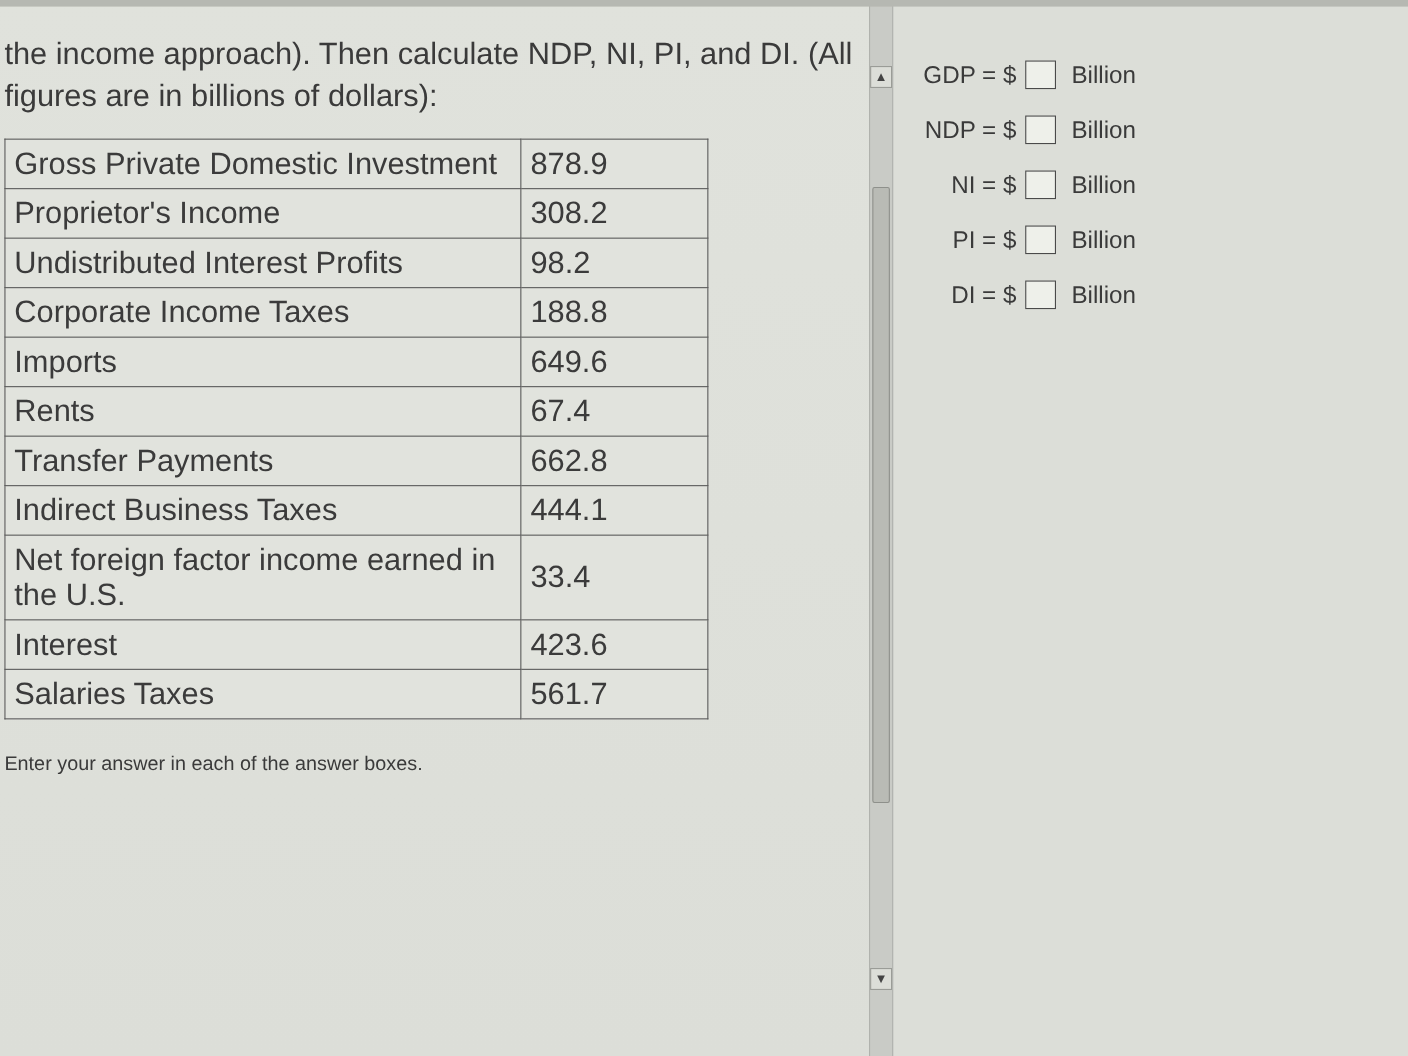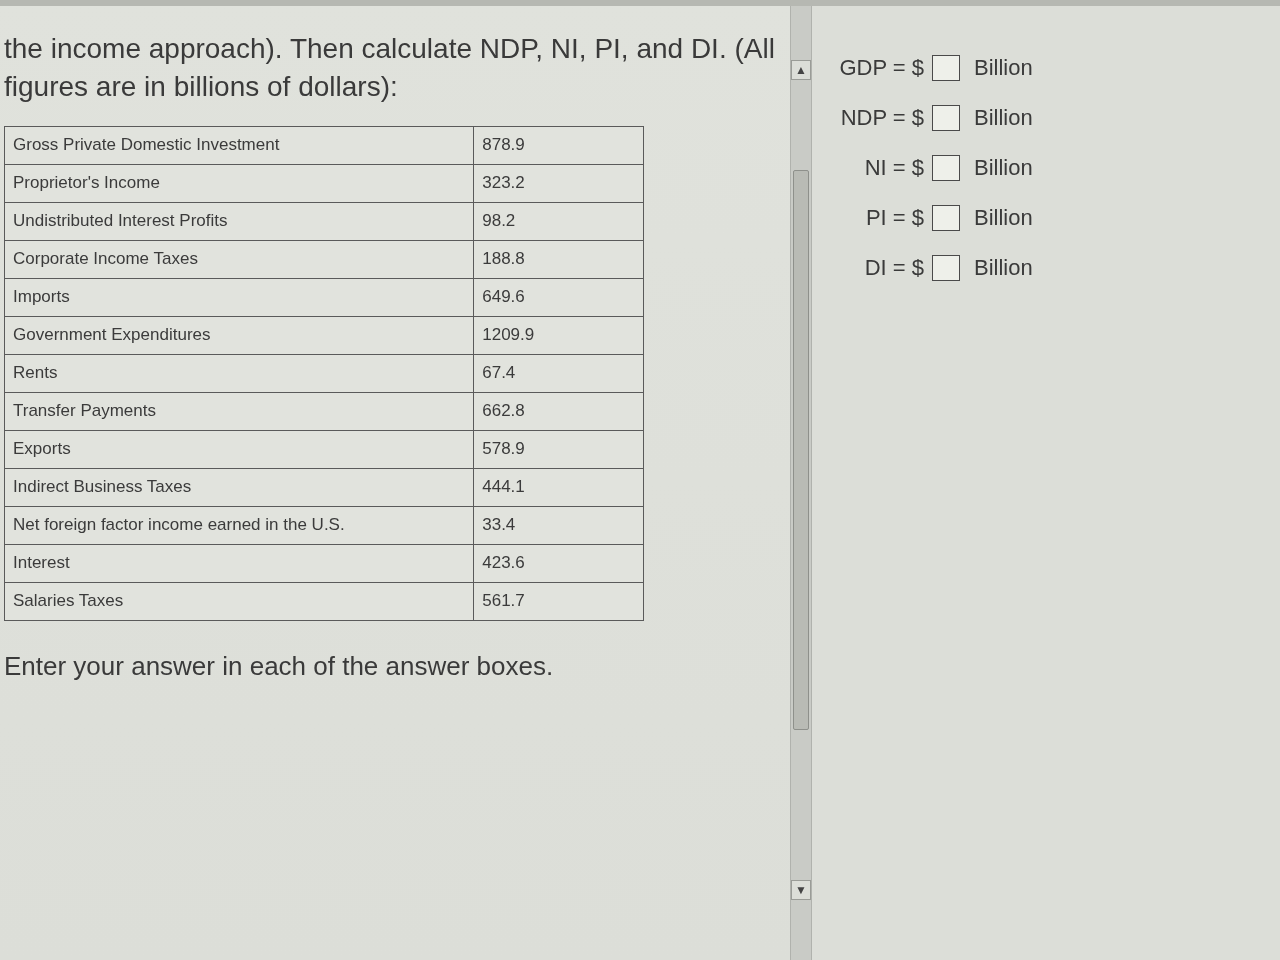--- a/index.html
+++ b/index.html
@@ -28,29 +28,29 @@
     padding: 30px 0 20px 0;
   }
   table.data {
     border-collapse: collapse;
     width: 640px;
     background: #e4e6e0;
   }
   table.data td {
     border: 1px solid #5a5a5a;
     padding: 6px 8px;
-    font-size: 17px;
+    font-size: 28px;
     color: #3b3b3b;
     background: #e1e3dd;
     height: 38px;
   }
   table.data td.lbl { width: 470px; }
   table.data td.val { width: 170px; }
   .footer-note {
-    font-size: 26px;
+    font-size: 18px;
     color: #3a3a3a;
     padding-top: 30px;
   }
   .scroll-gutter {
     flex: 0 0 22px;
     background: #c9cbc6;
     position: relative;
     border-left: 1px solid #b0b2ad;
     border-right: 1px solid #b0b2ad;
   }
@@ -114,49 +114,41 @@
     <div class="prompt-text">the income approach). Then calculate NDP, NI, PI, and DI. (All figures are in billions of dollars):</div>
 
     <table class="data">
       <tbody>
         <tr>
             <td class="lbl">Gross Private Domestic Investment</td>
             <td class="val">878.9</td>
           </tr>
         <tr>
             <td class="lbl">Proprietor's Income</td>
-            <td class="val">323.2</td>
+            <td class="val">308.2</td>
           </tr>
         <tr>
             <td class="lbl">Undistributed Interest Profits</td>
             <td class="val">98.2</td>
           </tr>
         <tr>
             <td class="lbl">Corporate Income Taxes</td>
             <td class="val">188.8</td>
           </tr>
         <tr>
             <td class="lbl">Imports</td>
             <td class="val">649.6</td>
           </tr>
         <tr>
-            <td class="lbl">Government Expenditures</td>
-            <td class="val">1209.9</td>
-          </tr>
-        <tr>
             <td class="lbl">Rents</td>
             <td class="val">67.4</td>
           </tr>
         <tr>
             <td class="lbl">Transfer Payments</td>
             <td class="val">662.8</td>
-          </tr>
-        <tr>
-            <td class="lbl">Exports</td>
-            <td class="val">578.9</td>
           </tr>
         <tr>
             <td class="lbl">Indirect Business Taxes</td>
             <td class="val">444.1</td>
           </tr>
         <tr>
             <td class="lbl">Net foreign factor income earned in the U.S.</td>
             <td class="val">33.4</td>
           </tr>
         <tr>

